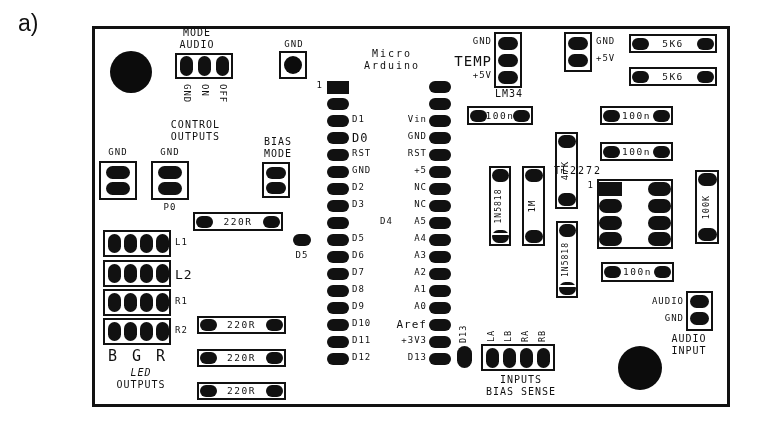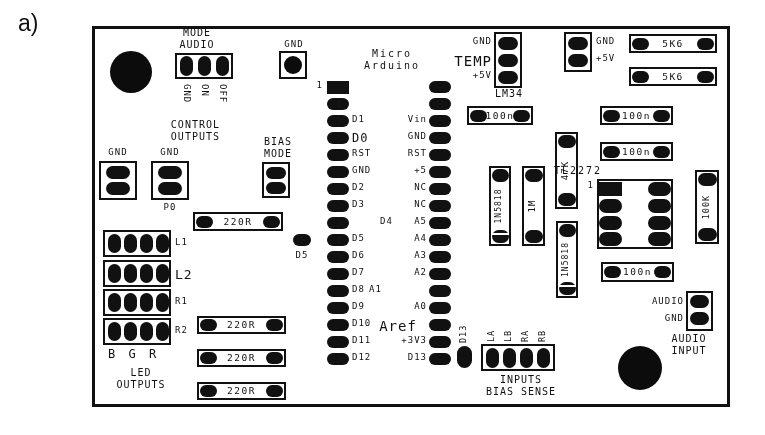--- a/index.html
+++ b/index.html
@@ -86,25 +86,25 @@
     <div class="abs lbl" style="font-size: 9px; letter-spacing: 1px; top: 199px; left: 369px; width: 58px; text-align: right;">NC</div>
     <div class="abs pad" style="left: 429px; top: 217px; width: 22px; height: 12px;"></div>
     <div class="abs lbl" style="font-size: 9px; letter-spacing: 1px; top: 216px; left: 369px; width: 58px; text-align: right;">A5</div>
     <div class="abs pad" style="left: 429px; top: 234px; width: 22px; height: 12px;"></div>
     <div class="abs lbl" style="font-size: 9px; letter-spacing: 1px; top: 233px; left: 369px; width: 58px; text-align: right;">A4</div>
     <div class="abs pad" style="left: 429px; top: 251px; width: 22px; height: 12px;"></div>
     <div class="abs lbl" style="font-size: 9px; letter-spacing: 1px; top: 250px; left: 369px; width: 58px; text-align: right;">A3</div>
     <div class="abs pad" style="left: 429px; top: 268px; width: 22px; height: 12px;"></div>
     <div class="abs lbl" style="font-size: 9px; letter-spacing: 1px; top: 267px; left: 369px; width: 58px; text-align: right;">A2</div>
     <div class="abs pad" style="left: 429px; top: 285px; width: 22px; height: 12px;"></div>
-    <div class="abs lbl" style="font-size: 9px; letter-spacing: 1px; top: 284px; left: 369px; width: 58px; text-align: left;">A1</div>
+    <div class="abs lbl" style="font-size: 9px; letter-spacing: 1px; top: 284px; left: 369px; width: 58px; text-align: right;">A1</div>
     <div class="abs pad" style="left: 429px; top: 302px; width: 22px; height: 12px;"></div>
     <div class="abs lbl" style="font-size: 9px; letter-spacing: 1px; top: 301px; left: 369px; width: 58px; text-align: right;">A0</div>
     <div class="abs pad" style="left: 429px; top: 319px; width: 22px; height: 12px;"></div>
-    <div class="abs lbl" style="font-size: 14px; letter-spacing: 1px; top: 318px; left: 369px; width: 58px; text-align: center;">Aref</div>
+    <div class="abs lbl" style="font-size: 11px; letter-spacing: 1px; top: 318px; left: 369px; width: 58px; text-align: right;">Aref</div>
     <div class="abs pad" style="left: 429px; top: 336px; width: 22px; height: 12px;"></div>
     <div class="abs lbl" style="font-size: 9px; letter-spacing: 1px; top: 335px; left: 369px; width: 58px; text-align: right;">+3V3</div>
     <div class="abs pad" style="left: 429px; top: 353px; width: 22px; height: 12px;"></div>
     <div class="abs lbl" style="font-size: 9px; letter-spacing: 1px; top: 352px; left: 369px; width: 58px; text-align: right;">D13</div>
     <div class="abs pad" style="left: 293px; top: 234px; width: 18px; height: 12px;"></div>
     <div class="abs lbl" style="font-size: 9px; letter-spacing: 1px; top: 250px; left: 222px; width: 160px; text-align: center;">D5</div>
     <div class="abs lbl" style="font-size: 10px; letter-spacing: 1px; top: 136px; left: 198px; width: 160px; text-align: center;"><span style="display: block;">BIAS</span><span style="display: block;">MODE</span></div>
     <div class="abs outline" style="left: 262px; top: 162px; width: 28px; height: 36px;"></div>
     <div class="abs pad" style="left: 266px; top: 167px; width: 20px; height: 12px;"></div>
     <div class="abs pad" style="left: 266px; top: 182px; width: 20px; height: 12px;"></div>
@@ -135,22 +135,22 @@
     <div class="abs pad" style="left: 124px; top: 293px; width: 13px; height: 19px;"></div>
     <div class="abs pad" style="left: 140px; top: 293px; width: 13px; height: 19px;"></div>
     <div class="abs pad" style="left: 156px; top: 293px; width: 13px; height: 19px;"></div>
     <div class="abs lbl" style="font-size: 9px; letter-spacing: 1px; top: 296px; left: 175px;">R1</div>
     <div class="abs outline" style="left: 103px; top: 318px; width: 68px; height: 27px;"></div>
     <div class="abs pad" style="left: 108px; top: 322px; width: 13px; height: 19px;"></div>
     <div class="abs pad" style="left: 124px; top: 322px; width: 13px; height: 19px;"></div>
     <div class="abs pad" style="left: 140px; top: 322px; width: 13px; height: 19px;"></div>
     <div class="abs pad" style="left: 156px; top: 322px; width: 13px; height: 19px;"></div>
     <div class="abs lbl" style="font-size: 9px; letter-spacing: 1px; top: 325px; left: 175px;">R2</div>
-    <div class="abs lbl" style="font-size: 12px; letter-spacing: 3px; top: 347px; left: 108px;">B G R</div>
-    <div class="abs lbl" style="font-size: 10px; letter-spacing: 1px; top: 367px; left: 61px; width: 160px; text-align: center;"><span style="display: block;">LED</span><span style="display: block;">OUTPUTS</span></div>
+    <div class="abs lbl" style="font-size: 15px; letter-spacing: 3px; top: 347px; left: 108px;">B G R</div>
+    <div class="abs lbl" style="font-size: 10px; letter-spacing: 1px; top: 367px; left: 61px; width: 160px; text-align: center;"><span style="display: block; font-style: italic;">LED</span><span style="display: block;">OUTPUTS</span></div>
     <div class="abs outline" style="left: 193px; top: 212px; width: 90px; height: 19px;"></div>
     <div class="abs pad" style="left: 196px; top: 215.5px; width: 17px; height: 12px;"></div>
     <div class="abs pad" style="left: 263px; top: 215.5px; width: 17px; height: 12px;"></div>
     <div class="abs lbl" style="font-size: 9.5px; letter-spacing: 1.5px; left: 193px; top: 212px; width: 90px; height: 19px; text-align: center; line-height: 19px;">220R</div>
     <div class="abs outline" style="left: 197px; top: 316px; width: 89px; height: 18px;"></div>
     <div class="abs pad" style="left: 200px; top: 319px; width: 17px; height: 12px;"></div>
     <div class="abs pad" style="left: 266px; top: 319px; width: 17px; height: 12px;"></div>
     <div class="abs lbl" style="font-size: 9.5px; letter-spacing: 1.5px; left: 197px; top: 316px; width: 89px; height: 18px; text-align: center; line-height: 18px;">220R</div>
     <div class="abs outline" style="left: 197px; top: 349px; width: 89px; height: 18px;"></div>
     <div class="abs pad" style="left: 200px; top: 352px; width: 17px; height: 12px;"></div>

